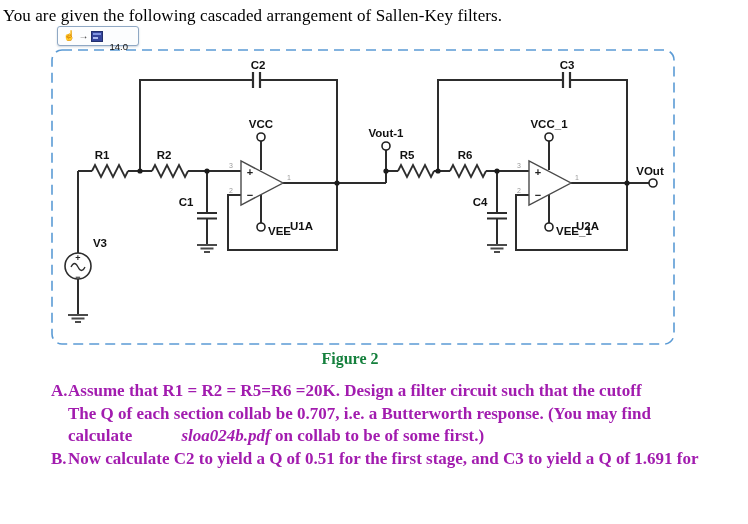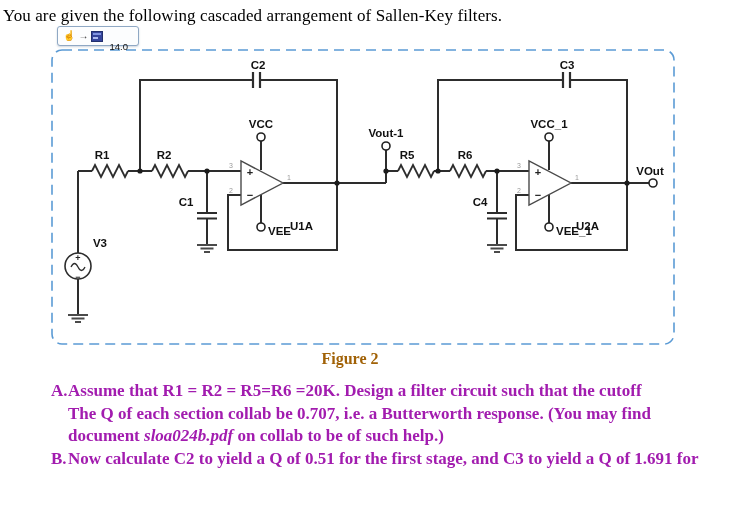--- a/index.html
+++ b/index.html
@@ -20,29 +20,29 @@
     font-family:"Liberation Sans", sans-serif;z-index:5;
   }
   .chip .hand{font-size:10px;line-height:10px;color:#333;}
   .chip .arrow{font-size:10px;line-height:10px;color:#333;}
   .chip .val{font-size:9.5px;color:#111;padding-left:3px;margin-top:20px;}
   .sim-icon{display:inline-block;}
   
   svg.schematic{position:absolute;left:0;top:0;}
   .figure-caption{
     position:absolute;top:350px;left:0;width:700px;text-align:center;
-    font-weight:bold;font-size:16px;color:#a16207;
+    font-weight:bold;font-size:16px;color:#15803d;
   }
   .questions{
     position:absolute;left:51px;top:380px;width:700px;
     font-size:17px;line-height:22.5px;color:#a21caf;font-weight:bold;
   }
   .q-label{display:inline-block;width:17px;}
   .q-line.cont{padding-left:17px;}
-  .q-line i{font-style:italic;}
+  .q-line i{font-style:italic;margin-left:45px;}
   .q-line sup{font-size:11px;vertical-align:super;line-height:0;}
   
   text{font-family:"Liberation Sans", sans-serif;}
   .lbl{font-size:11.5px;font-weight:bold;fill:#111;}
   .pin{font-size:7px;fill:#9a9a9a;font-weight:normal;}
   .sgn{font-size:11px;font-weight:bold;fill:#222;}
   .src-sgn{font-size:9px;font-weight:bold;fill:#222;}
 </style>
 </head>
 <body>
@@ -181,15 +181,15 @@
   <text class="lbl" x="290" y="230">U1A</text>
   <text class="lbl" x="556" y="235">VEE_1</text>
   <text class="lbl" x="576" y="230">U2A</text>
 </svg>
 
 <div class="figure-caption">Figure 2</div>
 
 <div class="questions">
   <div class="q-line"><span class="q-label">A.</span><span>Assume that R1 = R2 = R5=R6 =20K. Design a filter circuit such that the cutoff</span></div>
   <div class="q-line cont"><span>The Q of each section collab be 0.707, i.e. a Butterworth response. (You may find</span></div>
-  <div class="q-line cont"><span>document </span><i>sloa024b.pdf</i><span> on collab to be of such help.)</span></div>
+  <div class="q-line cont"><span>calculate </span><i>sloa024b.pdf</i><span> on collab to be of some first.)</span></div>
   <div class="q-line"><span class="q-label">B.</span><span>Now calculate C2 to yield a Q of 0.51 for the first stage, and C3 to yield a Q of 1.691 for</span></div>
 </div>
 
 </body></html>

